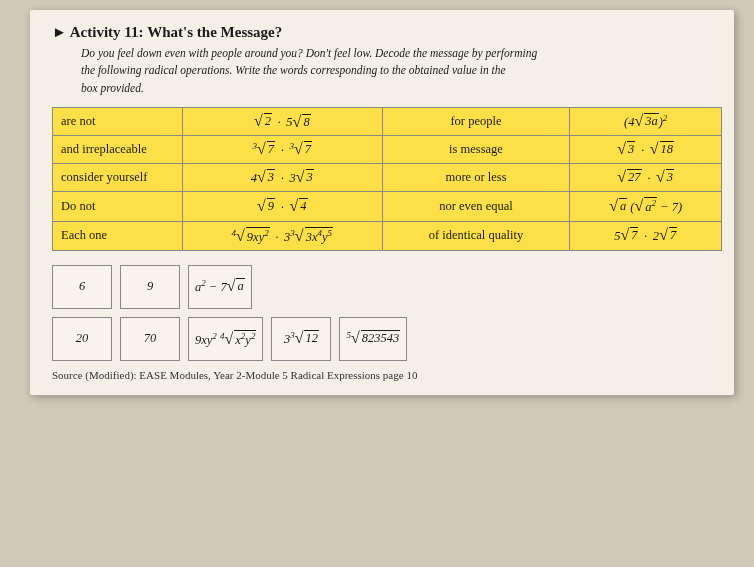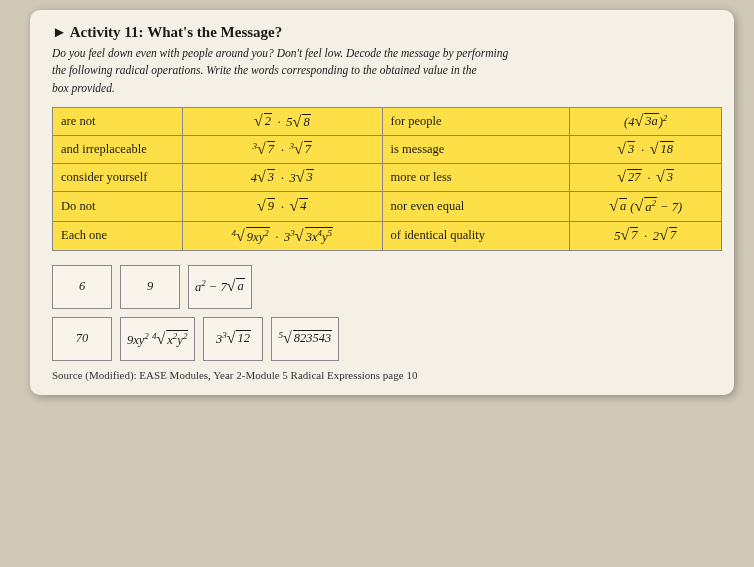--- a/index.html
+++ b/index.html
@@ -7,54 +7,55 @@
       width: 754px;
       min-height: 567px;
       background: #d0c9b8;
       font-family: Georgia, 'Times New Roman', serif;
       font-size: 13px;
       color: #1a1a1a;
       padding: 10px 20px 10px 30px;
     }
     .page {
       background: #f5f0e6;
-      border-radius: 10px;
+      border-radius: 2px;
       padding: 14px 12px 14px 22px;
       box-shadow: 2px 2px 8px rgba(0,0,0,0.3);
     }
     .activity-title {
       font-size: 15px;
       font-weight: bold;
       margin-bottom: 4px;
     }
     .description {
       font-size: 11.5px;
       line-height: 1.5;
       margin-bottom: 10px;
       font-style: italic;
+      margin-left: 29px;
     }
     table.main-table {
       border-collapse: collapse;
       width: 100%;
       margin-bottom: 14px;
       font-size: 12.5px;
     }
     table.main-table td {
       border: 1px solid #888;
       padding: 5px 8px;
       background: #fde047;
       vertical-align: middle;
       text-align: center;
     }
     table.main-table td:first-child {
       text-align: left;
       width: 130px;
     }
     table.main-table td:nth-child(3) {
-      text-align: left;
+      text-align: center;
     }
     .math {
       font-style: italic;
       font-family: 'Times New Roman', serif;
     }
     .answer-boxes {
       margin-top: 6px;
     }
     .answer-row {
       display: flex;
@@ -267,20 +268,23 @@
         <span class="math">
           <i>a</i><sup>2</sup> − 7<span class="sqrt">
               <span class="radical-sign">√</span>
               <span class="overline"><i>a</i></span>
             </span>
         </span>
       </div>
     </div>
     <div class="answer-row">
       <div class="answer-box">
+          <span class="math">20</span>
+        </div>
+      <div class="answer-box">
           <span class="math">70</span>
         </div>
       <div class="answer-box">
         <span class="math">
           9<i>xy</i><sup>2</sup>
           <sup>4</sup><span class="sqrt">
               <span class="radical-sign">√</span>
               <span class="overline"><i>x</i><sup>2</sup><i>y</i><sup>2</sup></span>
             </span>
         </span>

